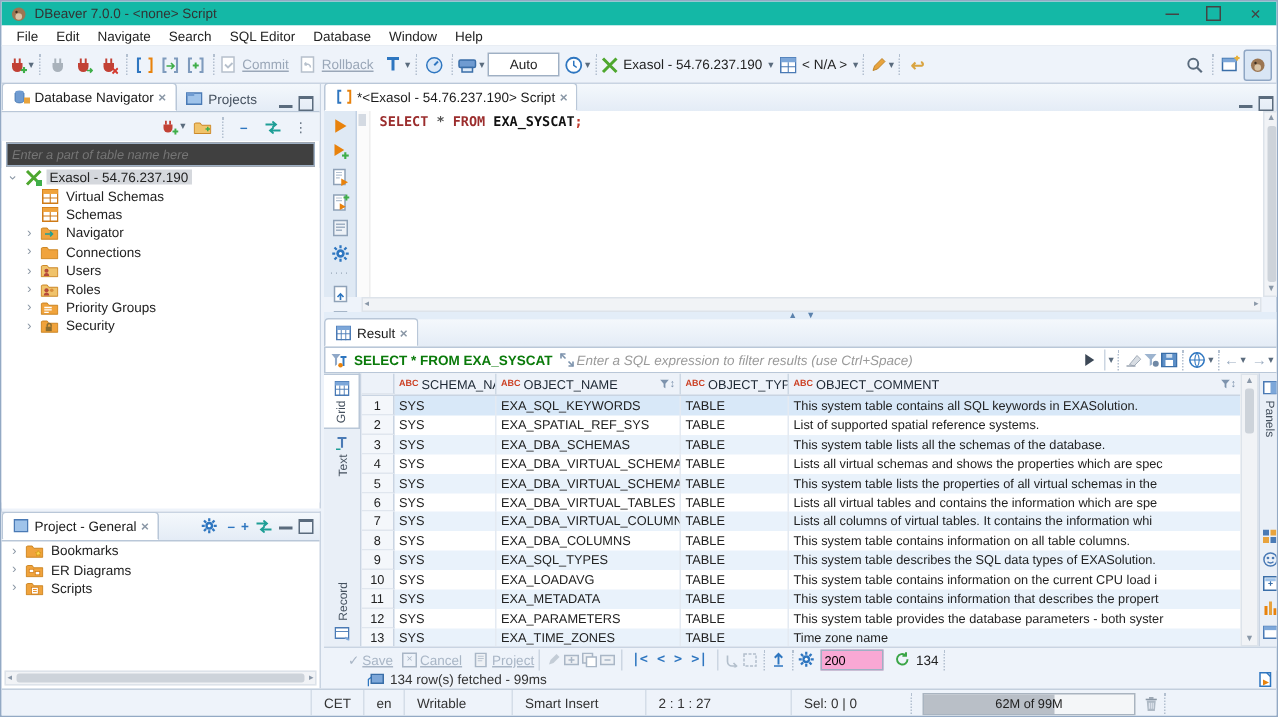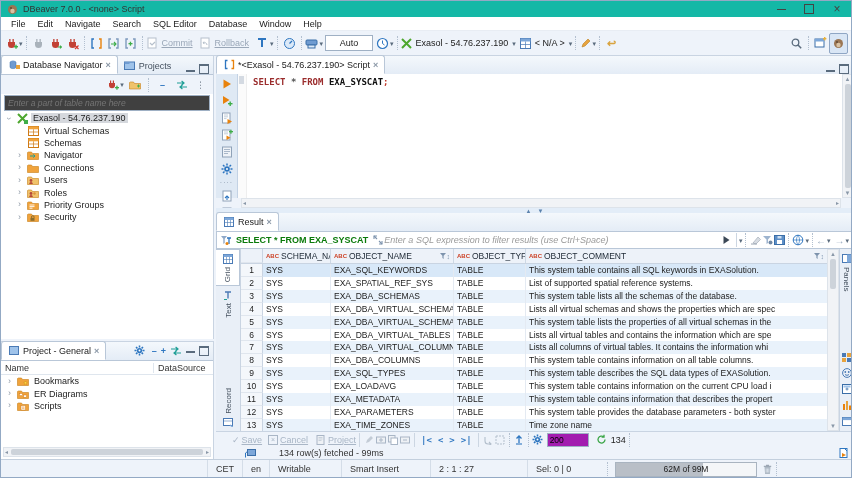--- a/index.html
+++ b/index.html
@@ -79,22 +79,22 @@
   .grid-rows{flex:1;overflow:hidden;}
   .grid-row{display:flex;height:12.92px;}
   .grid-row:nth-child(odd){background:#e9f2fb;}
   .grid-row:nth-child(1){background:#d8e8f8;}
   .cell{padding:0 3px;font-size:8.5px;line-height:12.9px;white-space:nowrap;overflow:hidden;border-right:1px solid #e4eaf2;box-sizing:border-box;}
   .c-num{width:22px;background:#f4f7fb;border-right:1px solid #c9d4e2;border-bottom:1px solid #e0e6ee;text-align:center;color:#222;flex:none;}
   .c-schema{width:68px;flex:none;} .c-object{width:123px;flex:none;} .c-type{width:72px;flex:none;} .c-comment{flex:1;border-right:none;}
   .res-toolbar{background:#eef3fa;border-top:1px solid #c9d4e2;display:flex;align-items:center;padding-left:16px;box-sizing:border-box;}
   .dis{color:#a9b6c6;}
   .navg{color:#2e76c0;font-weight:bold;font-family:"DejaVu Sans Mono",monospace;font-size:9px;padding:0 3px;}
-  .numin{width:36px;height:12px;border:1px solid #9fb0c4;background:#a21caf;font-size:8.5px;padding:0 2px;margin:15px 3px;}
-  .fetchrow{display:flex;align-items:center;padding-left:28px;color:#333;box-sizing:border-box;gap:19px;}
+  .numin{width:36px;height:12px;border:1px solid #9fb0c4;background:#f9a8d4;font-size:8.5px;padding:0 2px;margin:15px 3px;}
+  .fetchrow{display:flex;align-items:center;padding-left:28px;color:#333;box-sizing:border-box;}
 
   
   .statusbar{left:0;top:458px;width:100%;height:19px;background:#eef3fa;border-top:1px solid #c3cfdd;display:flex;align-items:center;box-sizing:border-box;}
   .sseg{height:100%;display:flex;align-items:center;justify-content:center;padding:0 8px;border-right:1px solid #d4dde8;color:#333;}
   .memgauge{position:relative;width:140px;height:13px;border:1px solid #a9b4c0;background:#f4f6f8;margin:0 4px;}
   .memfill{position:absolute;left:0;top:0;bottom:0;width:62%;background:#b9bfc7;}
   .memtxt{position:absolute;inset:0;display:flex;align-items:center;justify-content:center;font-size:8.5px;color:#222;}
 </style>
 </head>
 <body>
@@ -518,24 +518,20 @@
         <span style="color:#2e76c0;font-weight:bold">+</span>
         <span class="icon sm">
             <svg width="12" height="10">
               <path d="M1 3h7m-2.4-2L8 3 5.6 5" stroke="#1e9e96" stroke-width="1.2" fill="none"></path>
               <path d="M11 7H4m2.4 2L4 7l2.4-2" stroke="#1e9e96" stroke-width="1.2" fill="none"></path>
             </svg>
           </span>
         <span class="pmin"></span>
         <span class="pmax"></span>
       </div>
-    </div>
-    <div class="row" style="height:13px;border-bottom:1px solid #dfe6ee;background:#fff">
-      <span style="padding-left:4px;width:148px;border-right:1px solid #dfe6ee;color:#333">Name</span>
-      <span style="padding-left:4px;color:#333">DataSource</span>
     </div>
     <div>
       <div class="titem" style="padding-left:4px">
         <span class="tw">›</span>
         <span class="icon sm">
             <svg width="12" height="10">
               <path d="M0.5 2.5v7h11V3.5h-6l-1-1.5h-3z" fill="#f0a33c" stroke="#c77f1a" stroke-width="0.6"></path>
               <path d="M8.5 5l.6 1.2 1.3.2-1 .9.3 1.3-1.2-.7-1.2.7.3-1.3-1-.9 1.3-.2z" fill="#ffd34d" stroke="#c7930a" stroke-width="0.4"></path>
             </svg>
           </span>

